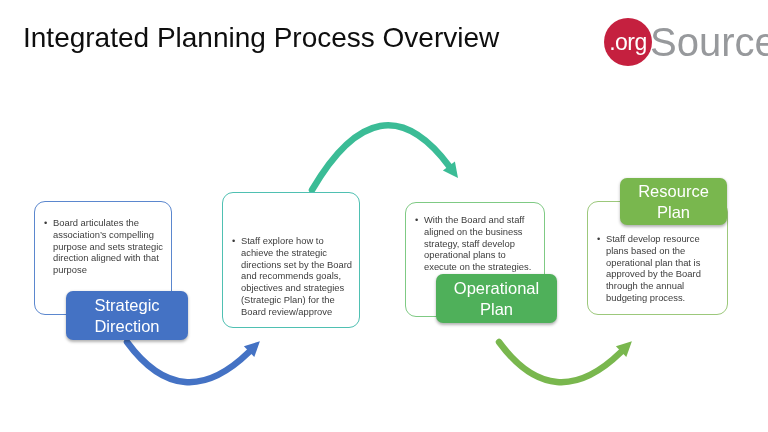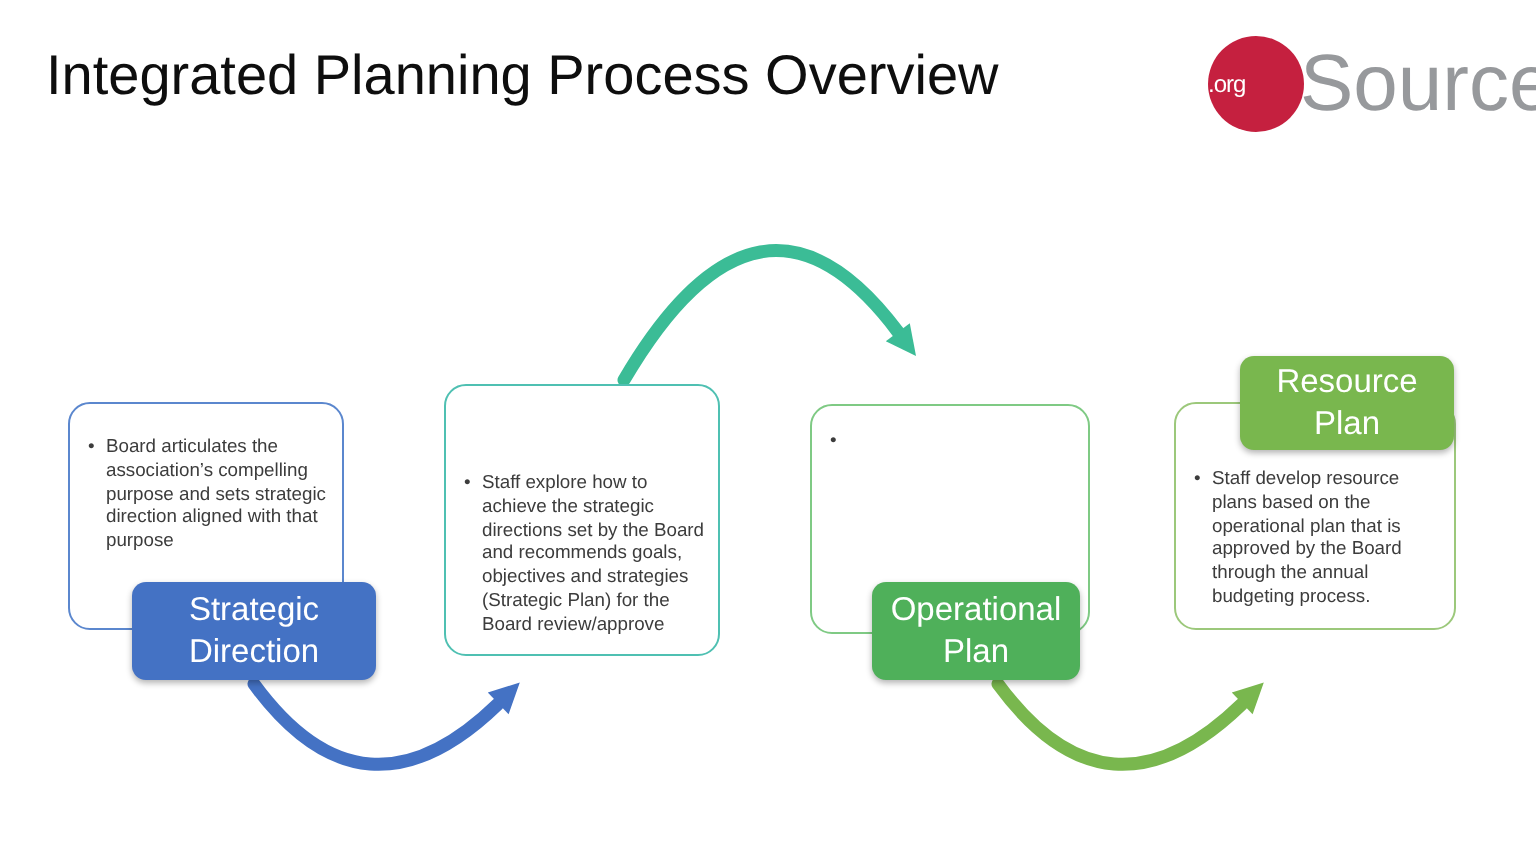--- a/index.html
+++ b/index.html
@@ -9,22 +9,22 @@
     margin:0 auto;
   }
   .title{
     position:absolute;left:23px;top:22px;margin:0;
     font-size:28px;font-weight:400;color:#0e0e0e;letter-spacing:0;
   }
   
   .logo{position:absolute;left:604px;top:18px;display:flex;align-items:center;}
   .logo-circle{
     width:48px;height:48px;border-radius:50%;
-    display:flex;align-items:center;
-    color:#ffffff;font-size:12px;letter-spacing:-0.5px;
+    display:flex;align-items:center;justify-content:center;
+    color:#ffffff;font-size:23px;letter-spacing:-0.5px;
   }
   .logo-source{font-size:40px;font-weight:400;margin-left:-2px;letter-spacing:0;}
   
   .card{
     position:absolute;background:#ffffff;border:1.5px solid #999;
     border-radius:11px;box-sizing:border-box;
   }
   .card-text{
     display:flex;color:#3c3c3c;font-size:9.4px;line-height:11.8px;
     padding:0 5px 0 9px;font-weight:400;
@@ -79,30 +79,31 @@
   <div class="card" style="left: 222px; top: 192px; width: 138px; height: 136px; padding-top: 42px; border-color: rgb(79, 192, 178);">
     <div class="card-text">
       <span class="bullet">•</span>
       <span>Staff explore how to achieve the strategic directions set by the Board and recommends goals, objectives and strategies (Strategic Plan) for the Board review/approve</span>
     </div>
   </div>
 
   <div class="card" style="left: 405px; top: 202px; width: 140px; height: 115px; padding-top: 11px; border-color: rgb(127, 202, 132);">
     <div class="card-text">
       <span class="bullet">•</span>
+      <span>With the Board and staff aligned on the business strategy, staff develop operational plans to execute on the strategies.</span>
     </div>
   </div>
 
   <div class="card" style="left: 587px; top: 201px; width: 141px; height: 114px; padding-top: 31px; border-color: rgb(156, 200, 123);">
     <div class="card-text">
       <span class="bullet">•</span>
       <span>Staff develop resource plans based on the operational plan that is approved by the Board through the annual budgeting process.</span>
     </div>
   </div>
 
   <div class="step-label" style="left: 66px; top: 291px; width: 122px; height: 49px; background-color: rgb(68, 114, 196);">Strategic Direction</div>
 
 
-  <div class="step-label" style="left: 436px; top: 291px; width: 104px; height: 49px; background-color: rgb(79, 176, 90);">Operational Plan</div>
+  <div class="step-label" style="left: 436px; top: 274px; width: 121px; height: 49px; background-color: rgb(79, 176, 90);">Operational Plan</div>
 
   <div class="step-label" style="left: 620px; top: 178px; width: 107px; height: 47px; background-color: rgb(121, 183, 78);">Resource Plan</div>
 
 </div>
 
 </body></html>

